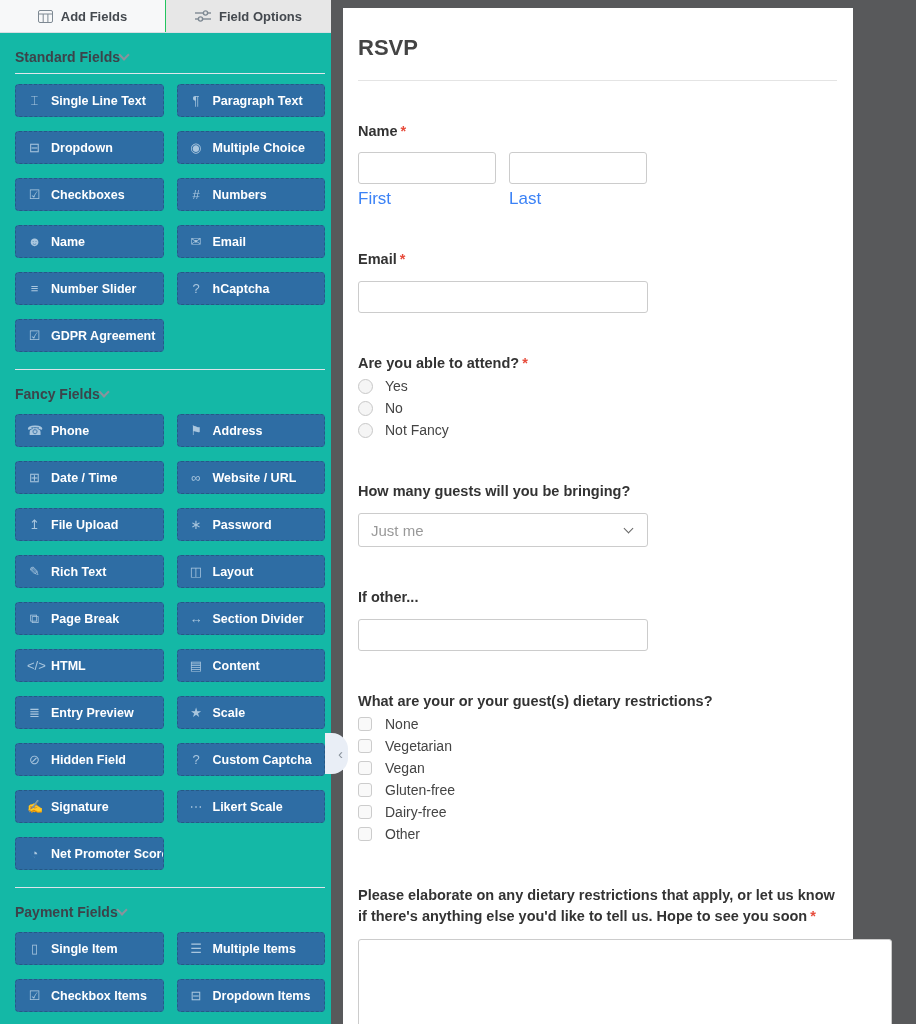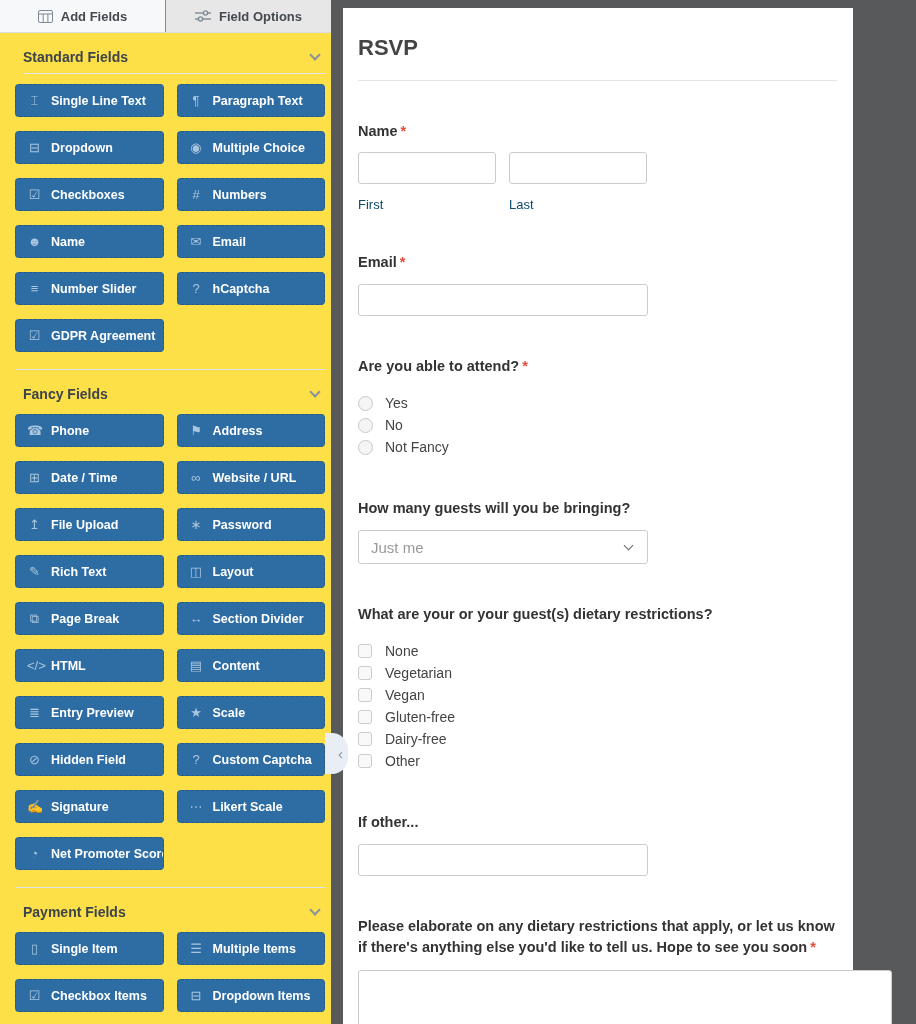--- a/index.html
+++ b/index.html
@@ -8,43 +8,42 @@
     position: relative;
     background: #58595b; 
     font-family: "Liberation Sans", sans-serif;
     overflow: hidden;
   }
 
   
   .sidebar {
     position: absolute; left: 0; top: 0;
     width: 331px; height: 1024px;
-    background: #fde047;
+    background: #14b8a6;
     z-index: 2;
   }
   .tabs { display: flex; height: 33px; border-bottom: 1px solid #d9dee3; }
   .tab {
     flex: 1; display: flex; align-items: center; justify-content: center;
     gap: 8px; font-size: 13px; font-weight: bold; color: #44494f;
     cursor: pointer;
   }
   .tab.active   { background: #f7f8f9; }
   .tab.inactive { background: #e7e7e7; border-left: 1px solid #22c55e; }
   .tab svg { display: block; }
 
   .sidebar-scroll { padding: 0 6px 0 15px; }
 
   .group { }
   .group + .group { border-top: 1px solid #dde3ea; margin-top: 17px; }
   .group-header {
-    display: flex; align-items: center; justify-content: space-between;
+    display: flex; align-items: center; justify-content: flex-start;
     padding: 16px 6px 8px 0;
     font-size: 14px; font-weight: bold; color: #3c434a;
     cursor: pointer;
-    margin-left: 8px;
   }
   .group:first-child .group-header { border-bottom: 1px solid #e0e6ec; margin-bottom: 10px; }
   .caret-down {
     width: 8px; height: 8px;
     border-right: 2px solid #8a939c; border-bottom: 2px solid #8a939c;
     transform: rotate(45deg); margin-top: -5px; flex: none;
   }
   .fields-grid {
     display: grid; grid-template-columns: 1fr 1fr;
     gap: 14px 13px; margin-top: 4px;
@@ -91,25 +90,25 @@
   }
   .req { color: #e74c3c; margin-left: 3px; font-weight: bold; }
 
   .tinput {
     height: 32px; width: 290px; background: #fff;
     border: 1px solid #cccccc; border-radius: 3px;
   }
   .half-row { display: flex; gap: 13px; margin-top: 10px; }
   .half { width: 138px; }
   .half .tinput { width: 138px; }
-  .sublabel { margin-top: 13px; font-size: 13px; color: #0c4a6e; }
+  .sublabel { margin-top: 5px; font-size: 17px; color: #3b82f6; }
 
   .single-input { margin-top: 11px; }
 
-  .opt-list { margin-top: 15px; }
+  .opt-list { margin-top: 1px; }
   .opt-row { display: flex; align-items: center; padding: 3px 0; font-size: 14px; color: #444; }
   .radio {
     width: 15px; height: 15px; border-radius: 50%;
     border: 1px solid #c8c8c8; background: #f5f5f5;
     margin-right: 12px; flex: none;
   }
   .checkbox {
     width: 14px; height: 14px; border-radius: 3px;
     border: 1px solid #cccccc; background: #f9f9f9;
     margin-right: 13px; flex: none;
@@ -375,20 +374,25 @@
 
   <div class="fblock">
     <div class="flabel">How many guests will you be bringing?</div>
     <div class="select-box">
       <span>Just me</span>
       <span class="select-caret"></span>
     </div>
   </div>
 
   <div class="fblock">
+    <div class="flabel">If other...</div>
+    <div class="tinput single-input"></div>
+  </div>
+
+  <div class="fblock">
     <div class="flabel">What are your or your guest(s) dietary restrictions?</div>
     <div class="opt-list">
       <div class="opt-row">
         <span class="checkbox"></span>
         <span>None</span>
       </div>
       <div class="opt-row">
         <span class="checkbox"></span>
         <span>Vegetarian</span>
       </div>
@@ -405,22 +409,17 @@
         <span>Dairy-free</span>
       </div>
       <div class="opt-row">
         <span class="checkbox"></span>
         <span>Other</span>
       </div>
     </div>
   </div>
 
   <div class="fblock">
-    <div class="flabel">If other...</div>
-    <div class="tinput single-input"></div>
-  </div>
-
-  <div class="fblock">
     <div class="flabel elaborate-label"><span>Please elaborate on any dietary restrictions that apply, or let us know if there's anything else you'd like to tell us. Hope to see you soon</span><span class="req">*</span></div>
     <div class="ta"></div>
   </div>
 
 </div>
 
 </body></html>

